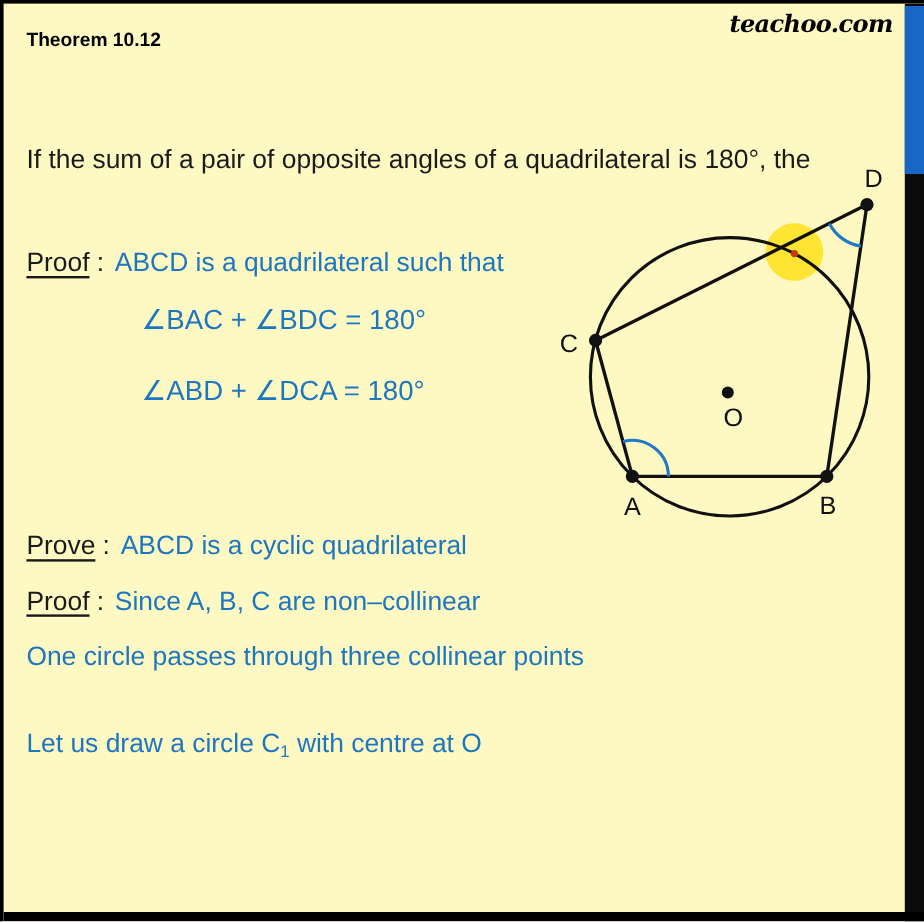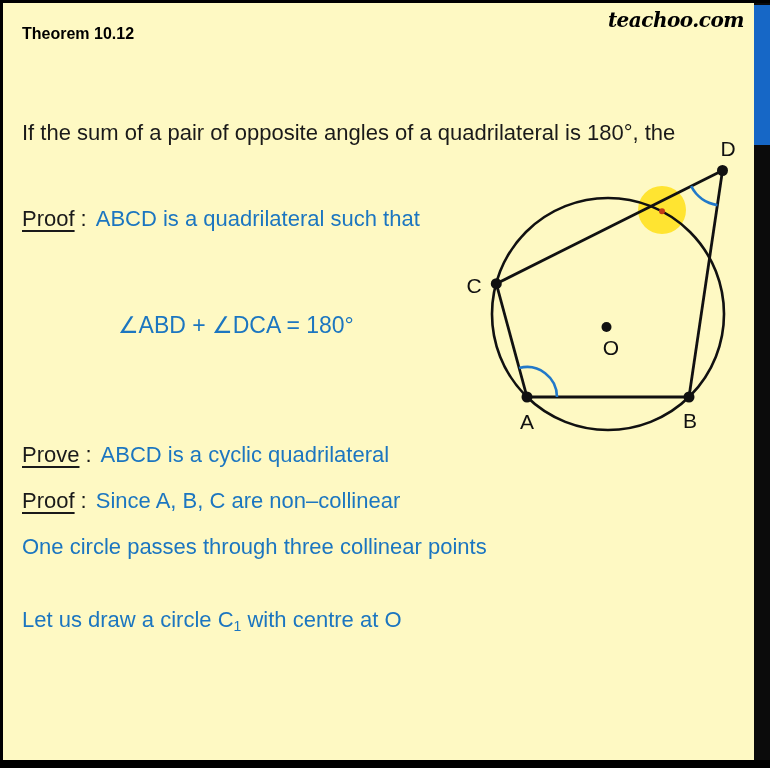--- a/index.html
+++ b/index.html
@@ -106,20 +106,21 @@
   <div class="logo">teachoo.com</div>
 
   <div class="title">Theorem 10.12</div>
 
   <div class="line stmt1">If the sum of a pair of opposite angles of a quadrilateral is 180°, the</div>
 
   <div class="line given-line">
     <span class="label-black">Proof</span><span class="sep">:</span><span class="blue">ABCD is a quadrilateral such that</span>
   </div>
 
+  <div class="line eq eq1">∠BAC + ∠BDC = 180°</div>
   <div class="line eq eq2">∠ABD + ∠DCA = 180°</div>
 
   <div class="line prove-line">
     <span class="label-black">Prove</span><span class="sep">:</span><span class="blue">ABCD is a cyclic quadrilateral</span>
   </div>
 
   <div class="line proof-line1">
     <span class="label-black">Proof</span><span class="sep">:</span><span class="blue">Since A, B, C are non–collinear</span>
   </div>
 

